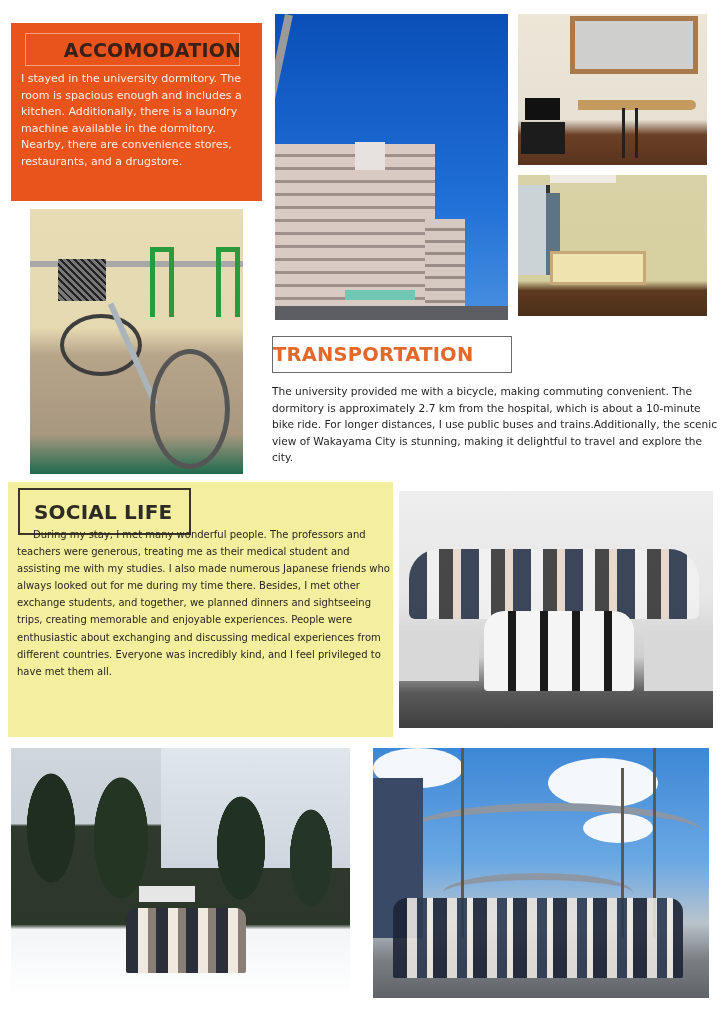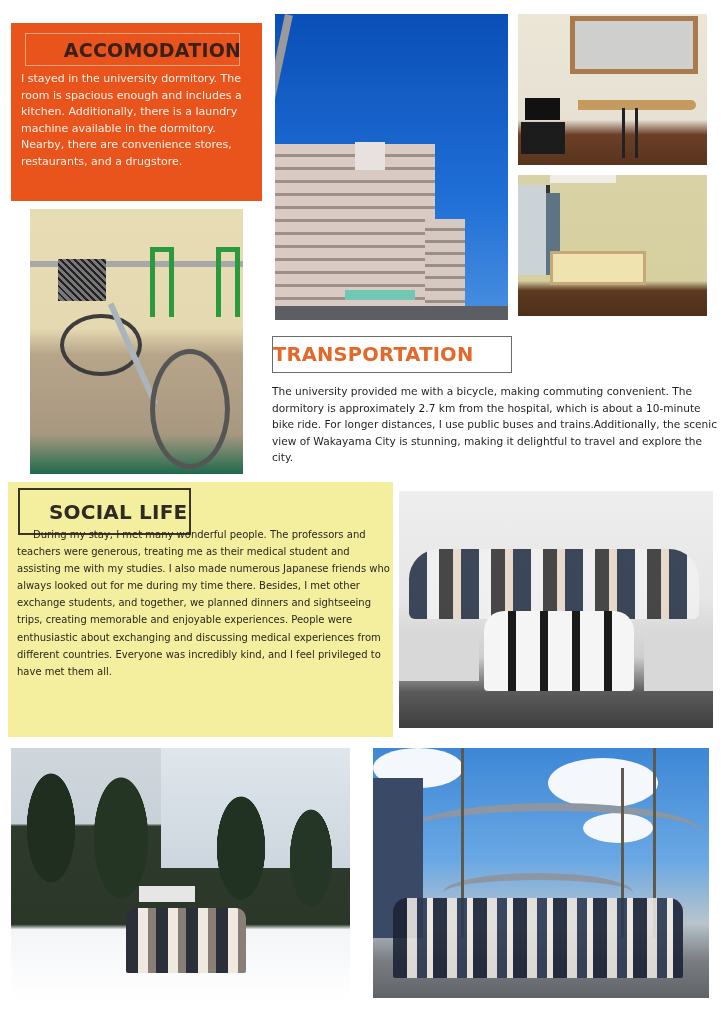--- a/index.html
+++ b/index.html
@@ -92,21 +92,21 @@
   }
 
   
   .social-box {
     left: 8px; top: 482px; width: 385px; height: 255px;
     background: #F4EF9E;
   }
   .social-title-frame {
     left: 10px; top: 6px; width: 173px; height: 47px;
     border: 2px solid #3a342b; box-sizing: border-box;
-    display: flex; align-items: center; padding-left: 29px;
+    display: flex; align-items: center; padding-left: 14px;
   }
   .social-title { color: #2e2a24; font-weight: bold; font-size: 20px; letter-spacing: 0.2px; }
   .social-text {
     left: 9px; top: 44px; width: 376px;
     color: #2a2620; font-size: 10px; line-height: 17.1px;
     text-indent: 16px;
   }
 
   .ph-group {
     left: 399px; top: 491px; width: 314px; height: 237px;

